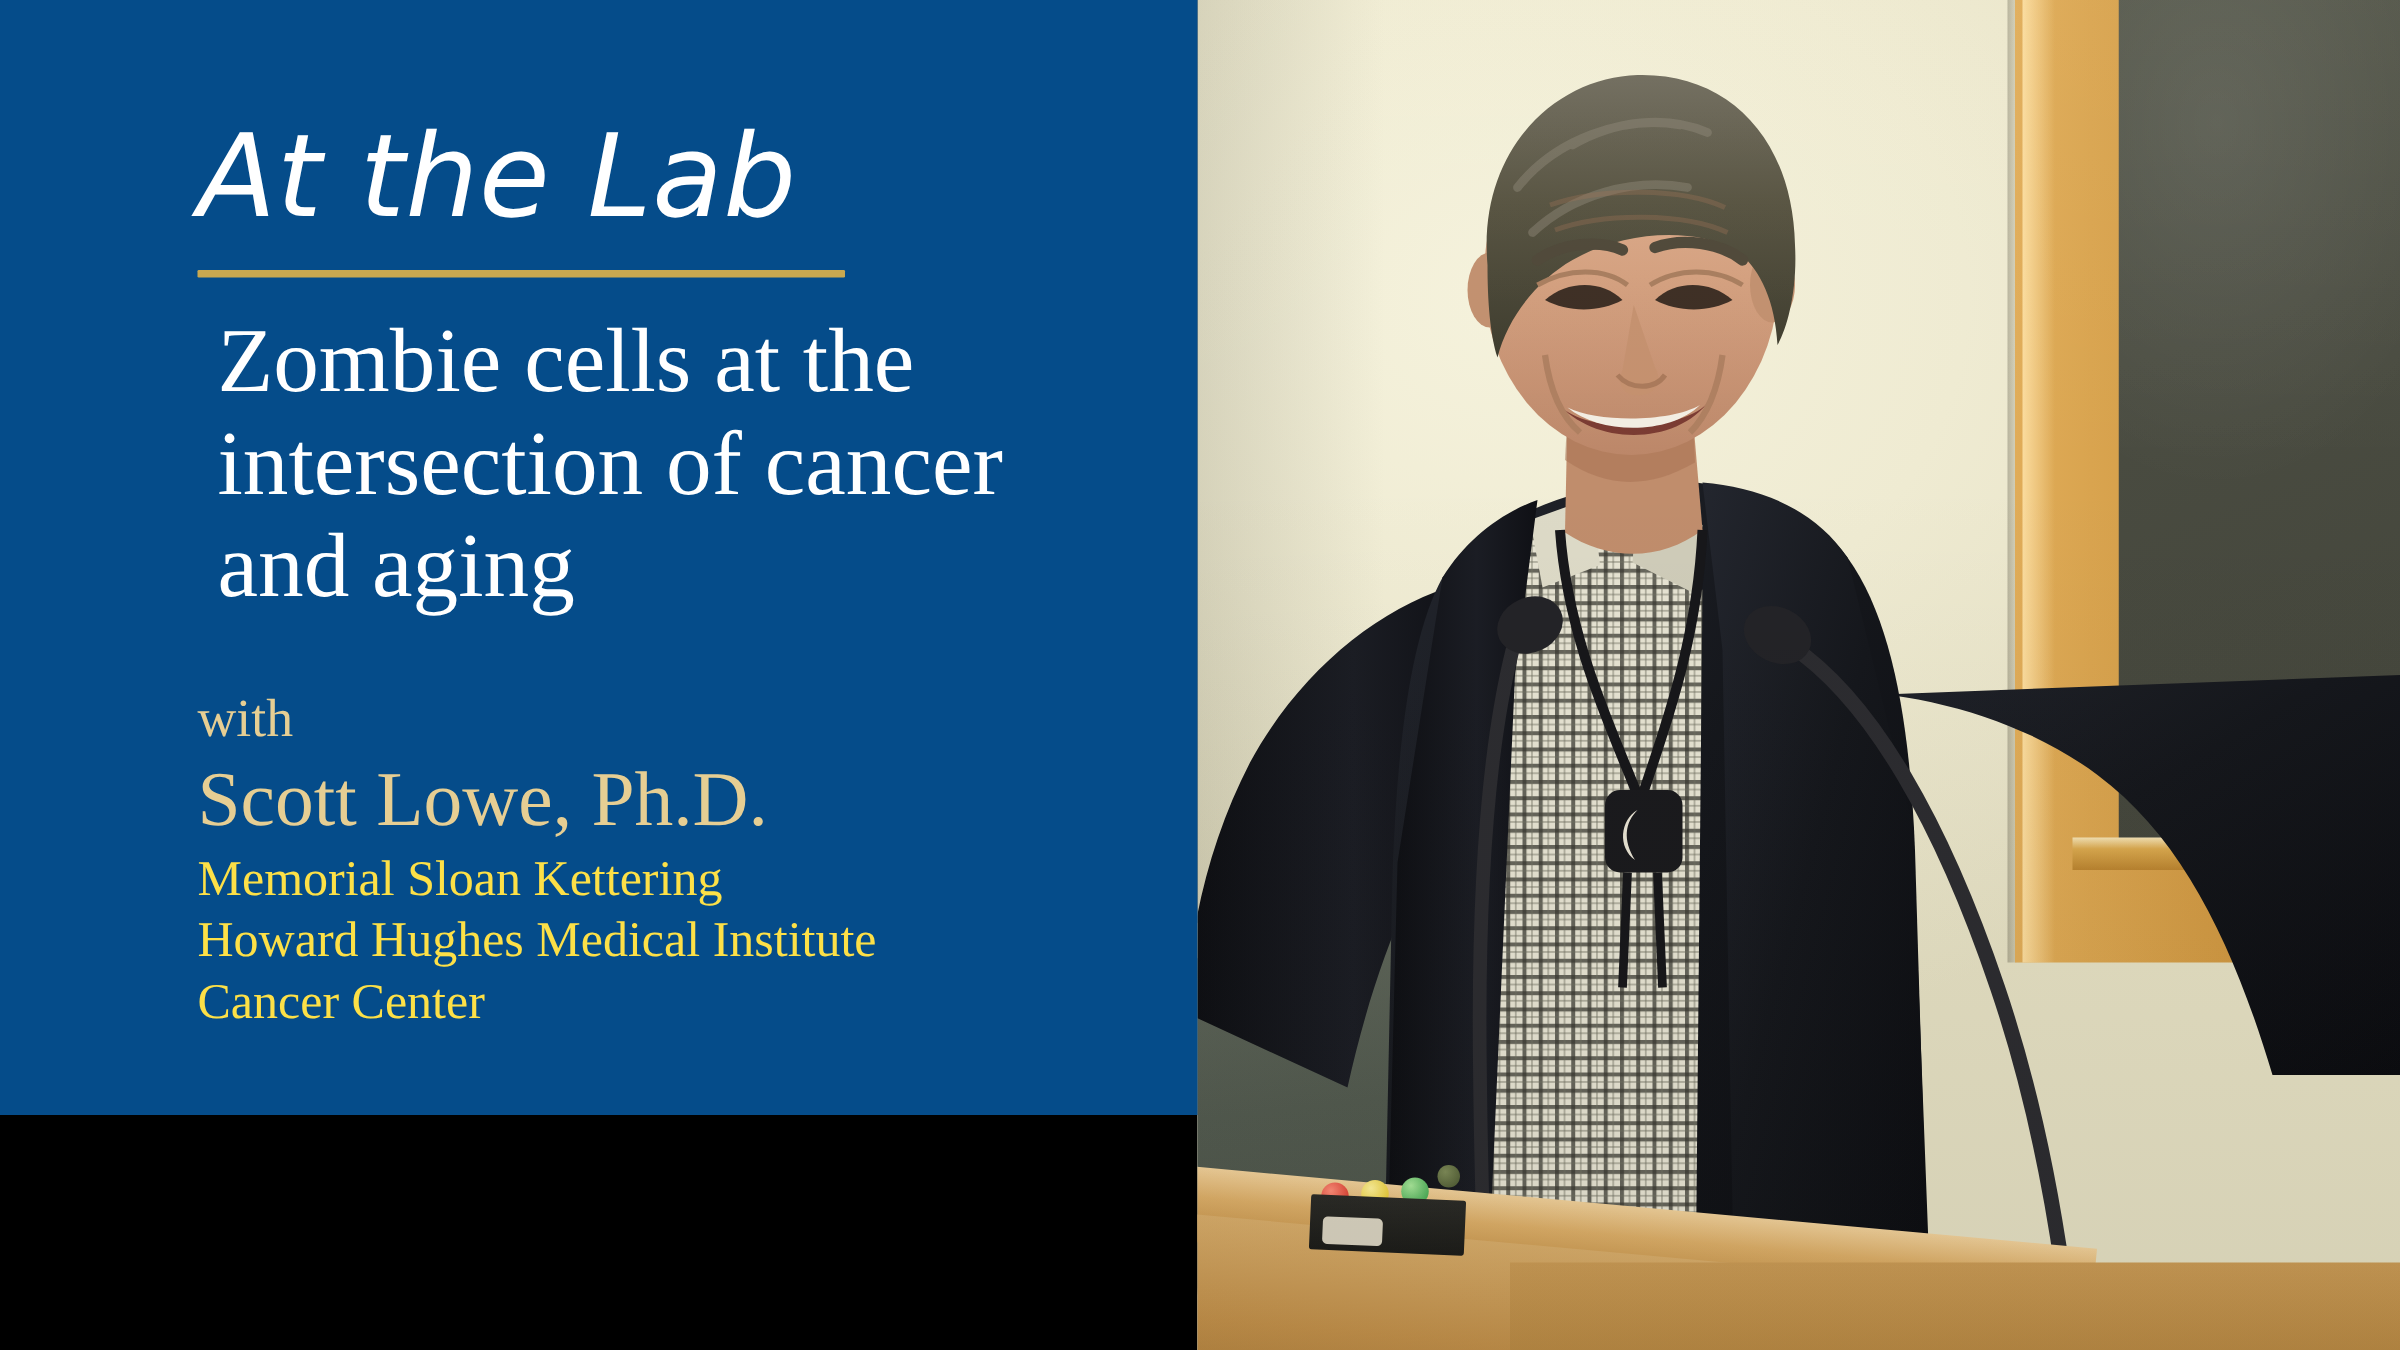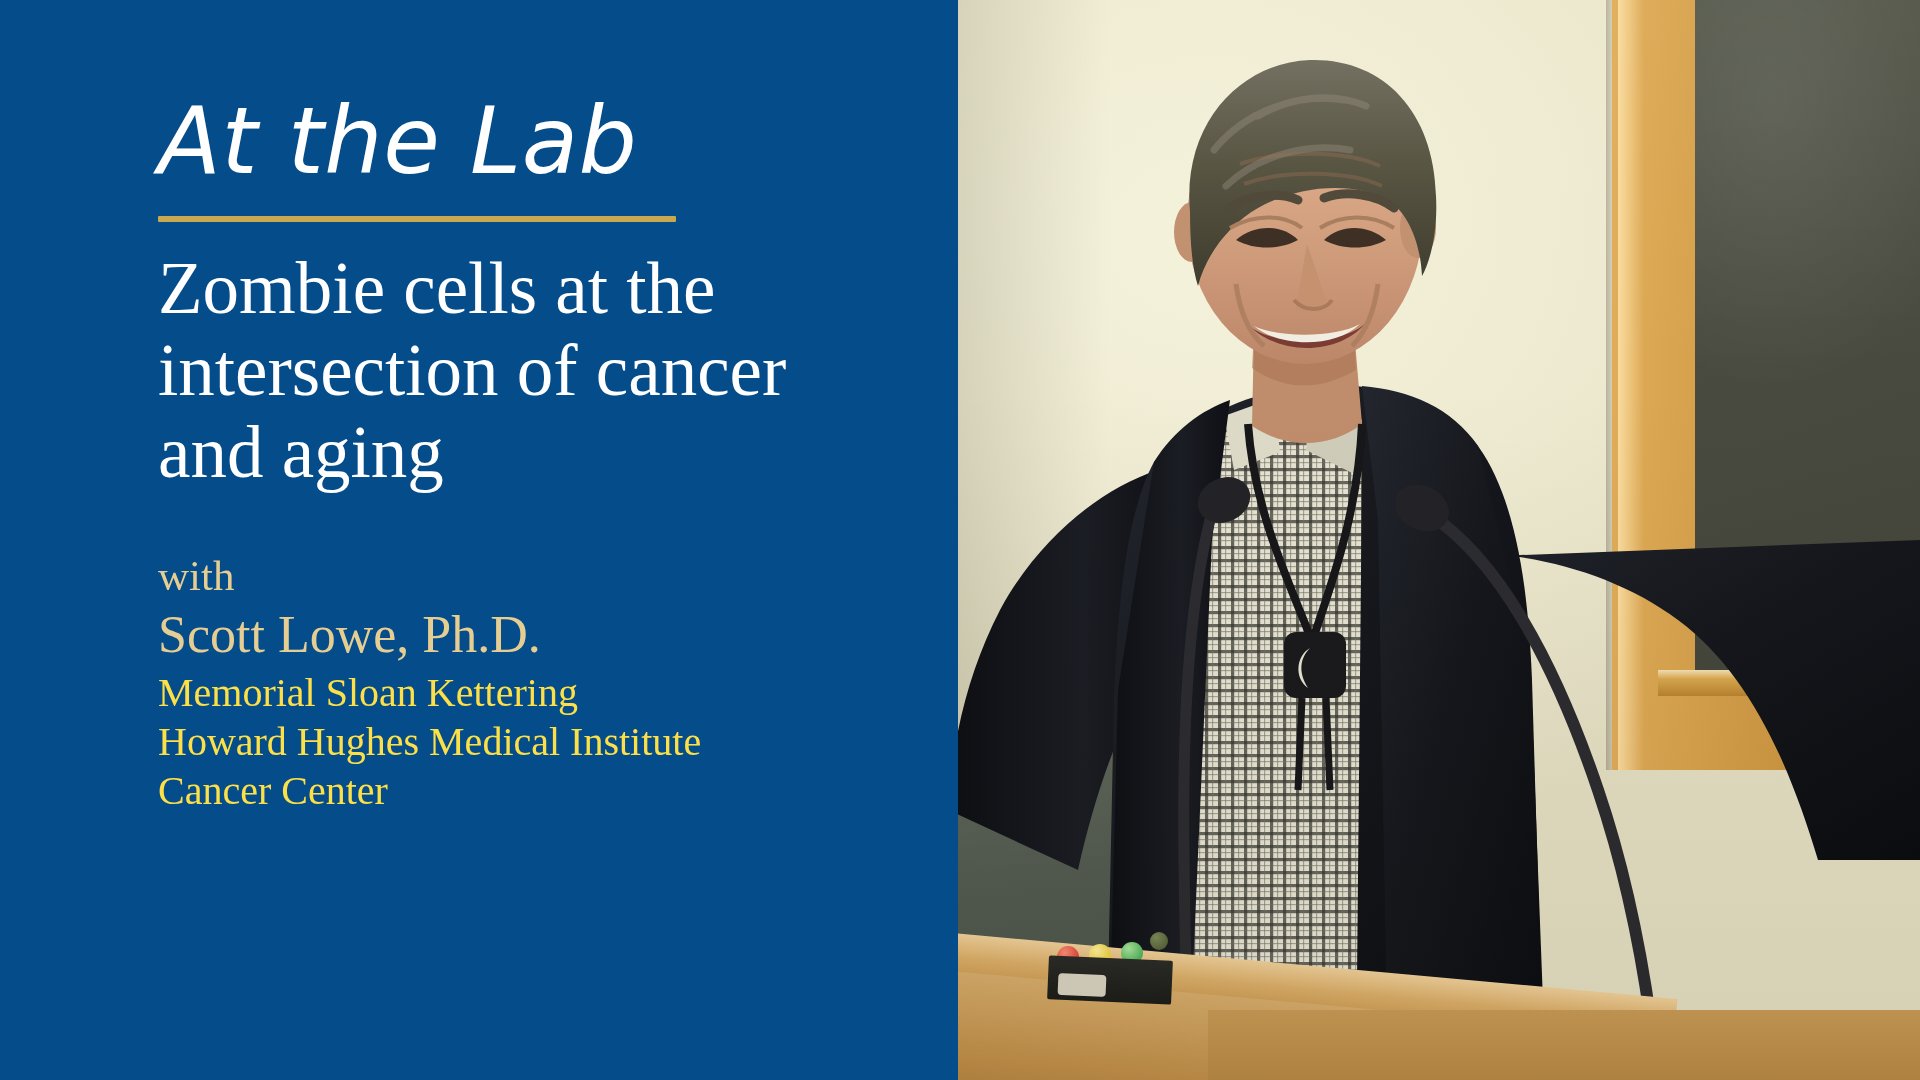--- a/index.html
+++ b/index.html
@@ -14,21 +14,21 @@
     height: 1080px;
     overflow: hidden;
     font-family: "Liberation Sans", sans-serif;
   }
 
   
   #left-panel {
     position: absolute;
     left: 0; top: 0;
     width: 958px;
-    height: 1080px;
+    height: 892px;
     background: #054C8A;
     z-index: 5;
   }
   #text-block {
     position: absolute;
     left: 158px;
     top: 96px;
     width: 740px;
   }
 
@@ -52,35 +52,35 @@
     border: 0;
     border-radius: 1px;
   }
 
   .talk-title {
     font-family: "Liberation Serif", serif;
     font-weight: 400;
     font-size: 73px;
     line-height: 1.12;
     color: #ffffff;
-    margin: 0;
+    margin: 16px;
     max-width: 660px;
   }
 
   .with-word {
     font-family: "Liberation Serif", serif;
     font-size: 43px;
     color: #E6CE93;
     margin: 60px 0 0 0;
     line-height: 1.05;
   }
 
   .speaker-name {
     font-family: "Liberation Serif", serif;
-    font-size: 52px;
+    font-size: 62px;
     color: #E6CE93;
     margin: 10px 0 4px 0;
     line-height: 1.05;
     white-space: nowrap;
   }
 
   .affiliations {
     font-family: "Liberation Serif", serif;
     font-size: 40px;
     color: #fde047;

